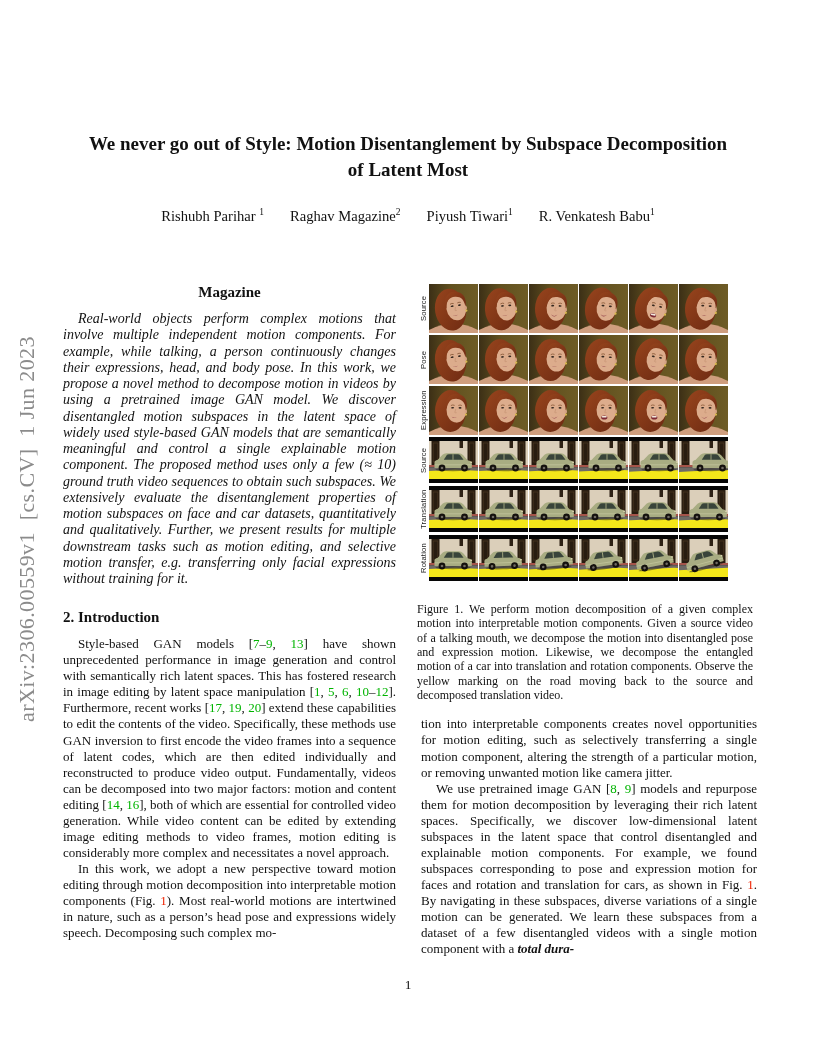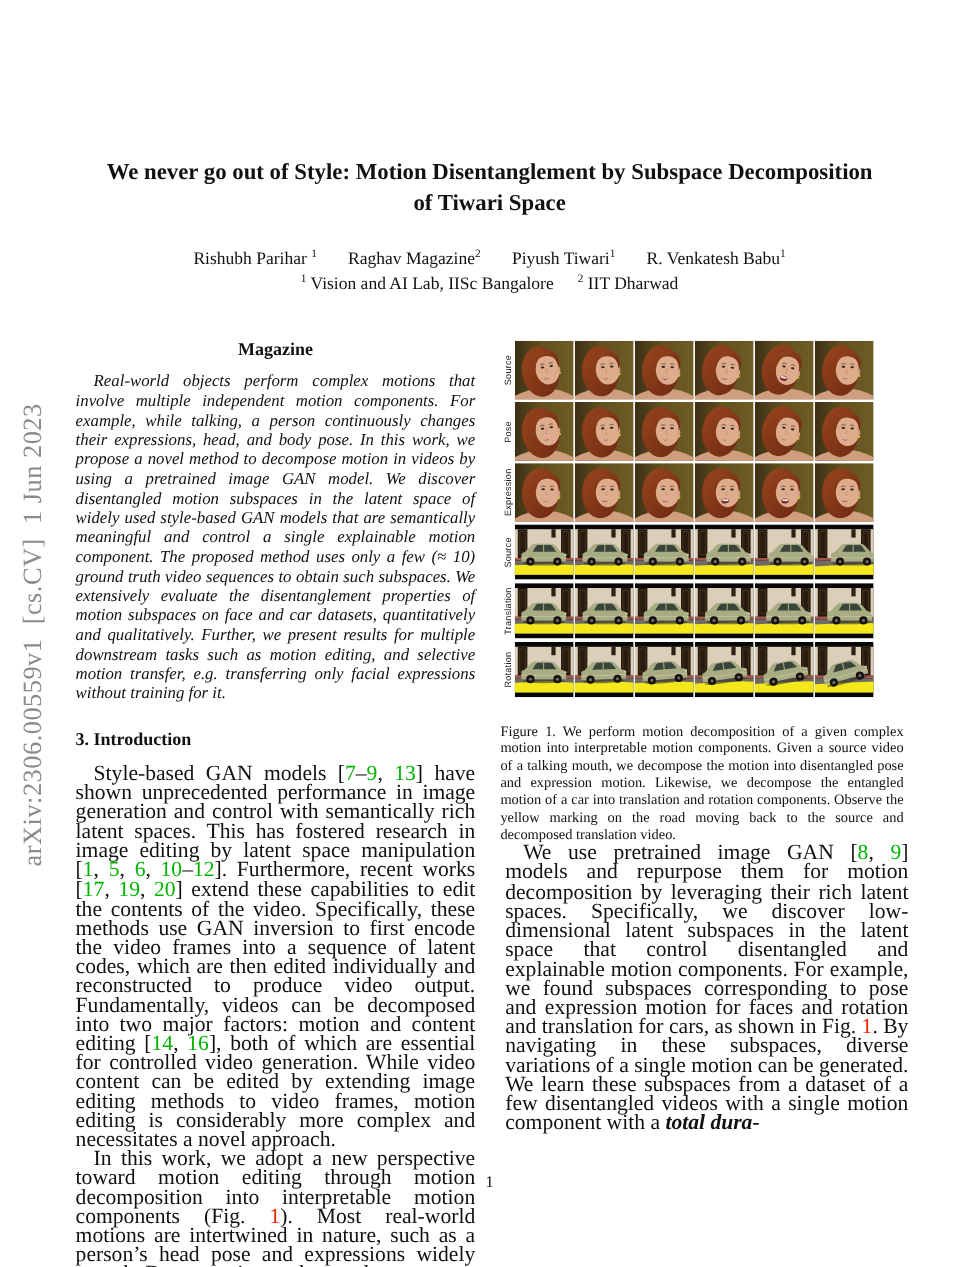--- a/index.html
+++ b/index.html
@@ -14,21 +14,21 @@
   .authors-line .author{margin:0 13px;white-space:nowrap;}
   .affil-line{position:absolute;top:229px;left:0;width:816px;text-align:center;font-size:14.6px;}
   .affil-line .affil{margin:0 10px;white-space:nowrap;}
   sup{font-size:9.5px;vertical-align:super;line-height:0;}
   .col-left{position:absolute;left:63px;top:284px;width:333px;}
   .col-right{position:absolute;left:421px;top:283px;width:336px;}
   .abs-head{text-align:center;font-weight:bold;font-size:15px;margin:0 0 10px 0;}
   .abs-text{font-style:italic;font-size:14px;line-height:16.25px;text-align:justify;
         text-indent:15px;margin:0;}
   .sec-head{font-size:15px;font-weight:bold;margin:22px 0 10px 0;}
-  p.body{font-size:18px;line-height:16.05px;text-align:justify;margin:0;text-indent:15px;}
+  p.body{font-size:13px;line-height:16.05px;text-align:justify;margin:0;text-indent:15px;}
   p.body.cont{text-indent:0;}
   .cite{color:var(--cite-green,#00b400);}
   .figref{color:var(--ref-red,#ee2200);}
   .boldit{font-weight:bold;font-style:italic;}
   figure{margin:1px 0 0 -4px;padding:0;}
   .fig-row{display:flex;align-items:stretch;margin-bottom:2px;}
   .fig-row.car{margin-bottom:3px;}
   .fig-label{width:12px;display:flex;align-items:center;justify-content:center;
         font-family:"Liberation Sans","DejaVu Sans",sans-serif;font-size:7.6px;color:#1a1a1a;
         writing-mode:vertical-rl;transform:rotate(180deg);letter-spacing:.2px;}
@@ -55,30 +55,29 @@
     </linearGradient>
   </defs>
 </svg>
 
 <div class="page">
 
   <div class="arxiv-strip">arXiv:2306.00559v1  [cs.CV]  1 Jun 2023</div>
 
   <div class="title-block">
     <div>We never go out of Style: Motion Disentanglement by Subspace Decomposition</div>
-    <div>of Tiwari Space</div>
+    <div>of Latent Most</div>
   </div>
 
   <div class="authors-line"><span class="author">Rishubh Parihar <sup>1</sup></span><span class="author">Raghav Magazine<sup>2</sup></span><span class="author">Piyush Tiwari<sup>1</sup></span><span class="author">R. Venkatesh Babu<sup>1</sup></span></div>
-  <div class="affil-line"><span class="affil"><sup>1</sup> Vision and AI Lab, IISc Bangalore</span><span class="affil"><sup>2</sup> IIT Dharwad</span></div>
 
   <div class="col-left">
     <div class="abs-head">Magazine</div>
     <p class="abs-text">Real-world objects perform complex motions that involve multiple independent motion components. For example, while talking, a person continuously changes their expressions, head, and body pose. In this work, we propose a novel method to decompose motion in videos by using a pretrained image GAN model. We discover disentangled motion subspaces in the latent space of widely used style-based GAN models that are semantically meaningful and control a single explainable motion component. The proposed method uses only a few (≈ 10) ground truth video sequences to obtain such subspaces. We extensively evaluate the disentanglement properties of motion subspaces on face and car datasets, quantitatively and qualitatively. Further, we present results for multiple downstream tasks such as motion editing, and selective motion transfer, e.g. transferring only facial expressions without training for it.</p>
-    <div class="sec-head">3. Introduction</div>
+    <div class="sec-head">2. Introduction</div>
     <p class="body"><span>Style-based GAN models  [</span><span class="cite">7</span><span>–</span><span class="cite">9</span><span>, </span><span class="cite">13</span><span>] have shown unprecedented performance in image generation and control with semantically rich latent spaces. This has fostered research in image editing by latent space manipulation [</span><span class="cite">1</span><span>, </span><span class="cite">5</span><span>, </span><span class="cite">6</span><span>, </span><span class="cite">10</span><span>–</span><span class="cite">12</span><span>]. Furthermore, recent works  [</span><span class="cite">17</span><span>, </span><span class="cite">19</span><span>, </span><span class="cite">20</span><span>] extend these capabilities to edit the contents of the video. Specifically, these methods use GAN inversion to first encode the video frames into a sequence of latent codes, which are then edited individually and reconstructed to produce video output. Fundamentally, videos can be decomposed into two major factors: motion and content editing  [</span><span class="cite">14</span><span>, </span><span class="cite">16</span><span>], both of which are essential for controlled video generation. While video content can be edited by extending image editing methods to video frames, motion editing is considerably more complex and necessitates a novel approach.</span></p>
     <p class="body"><span>In this work, we adopt a new perspective toward motion editing through motion decomposition into interpretable motion components (Fig. </span><span class="figref">1</span><span>). Most real-world motions are intertwined in nature, such as a person’s head pose and expressions widely speech. Decomposing such complex mo-</span></p>
   </div>
 
   <div class="col-right">
     <figure>
       <div id="figure-grid">
           <div class="fig-row">
             <div class="fig-label">Source</div>
             <div class="fig-cell">
@@ -996,17 +995,18 @@
                   <circle cx="35.5" cy="31" r="3.4" fill="#14110e"></circle>
                   <circle cx="35.5" cy="31" r="1.3" fill="#716c64"></circle>
                   <rect x="41.3" y="24.6" width="1.6" height="1.4" fill="#ddd6b0"></rect>
                 </g>
               </svg>
             </div>
           </div>
         </div>
       <figcaption><span>Figure 1.  We perform motion decomposition of a given complex motion into interpretable motion components. Given a source video of a talking mouth, we decompose the motion into disentangled pose and expression motion. Likewise, we decompose the entangled motion of a car into translation and rotation components. Observe the yellow marking on the road moving back to the source and decomposed translation video.</span></figcaption>
     </figure>
+    <p class="body cont first"><span>tion into interpretable components creates novel opportunities for motion editing, such as selectively transferring a single motion component, altering the strength of a particular motion, or removing unwanted motion like camera jitter.</span></p>
     <p class="body cont2"><span>We use pretrained image GAN  [</span><span class="cite">8</span><span>, </span><span class="cite">9</span><span>] models and repurpose them for motion decomposition by leveraging their rich latent spaces.  Specifically, we discover low-dimensional latent subspaces in the latent space that control disentangled and explainable motion components. For example, we found subspaces corresponding to pose and expression motion for faces and rotation and translation for cars, as shown in Fig. </span><span class="figref">1</span><span>. By navigating in these subspaces, diverse variations of a single motion can be generated. We learn these subspaces from a dataset of a few disentangled videos with a single motion component with a </span><span class="boldit">total dura-</span></p>
   </div>
 
   <div class="page-num">1</div>
 </div>
 
 </body></html>

